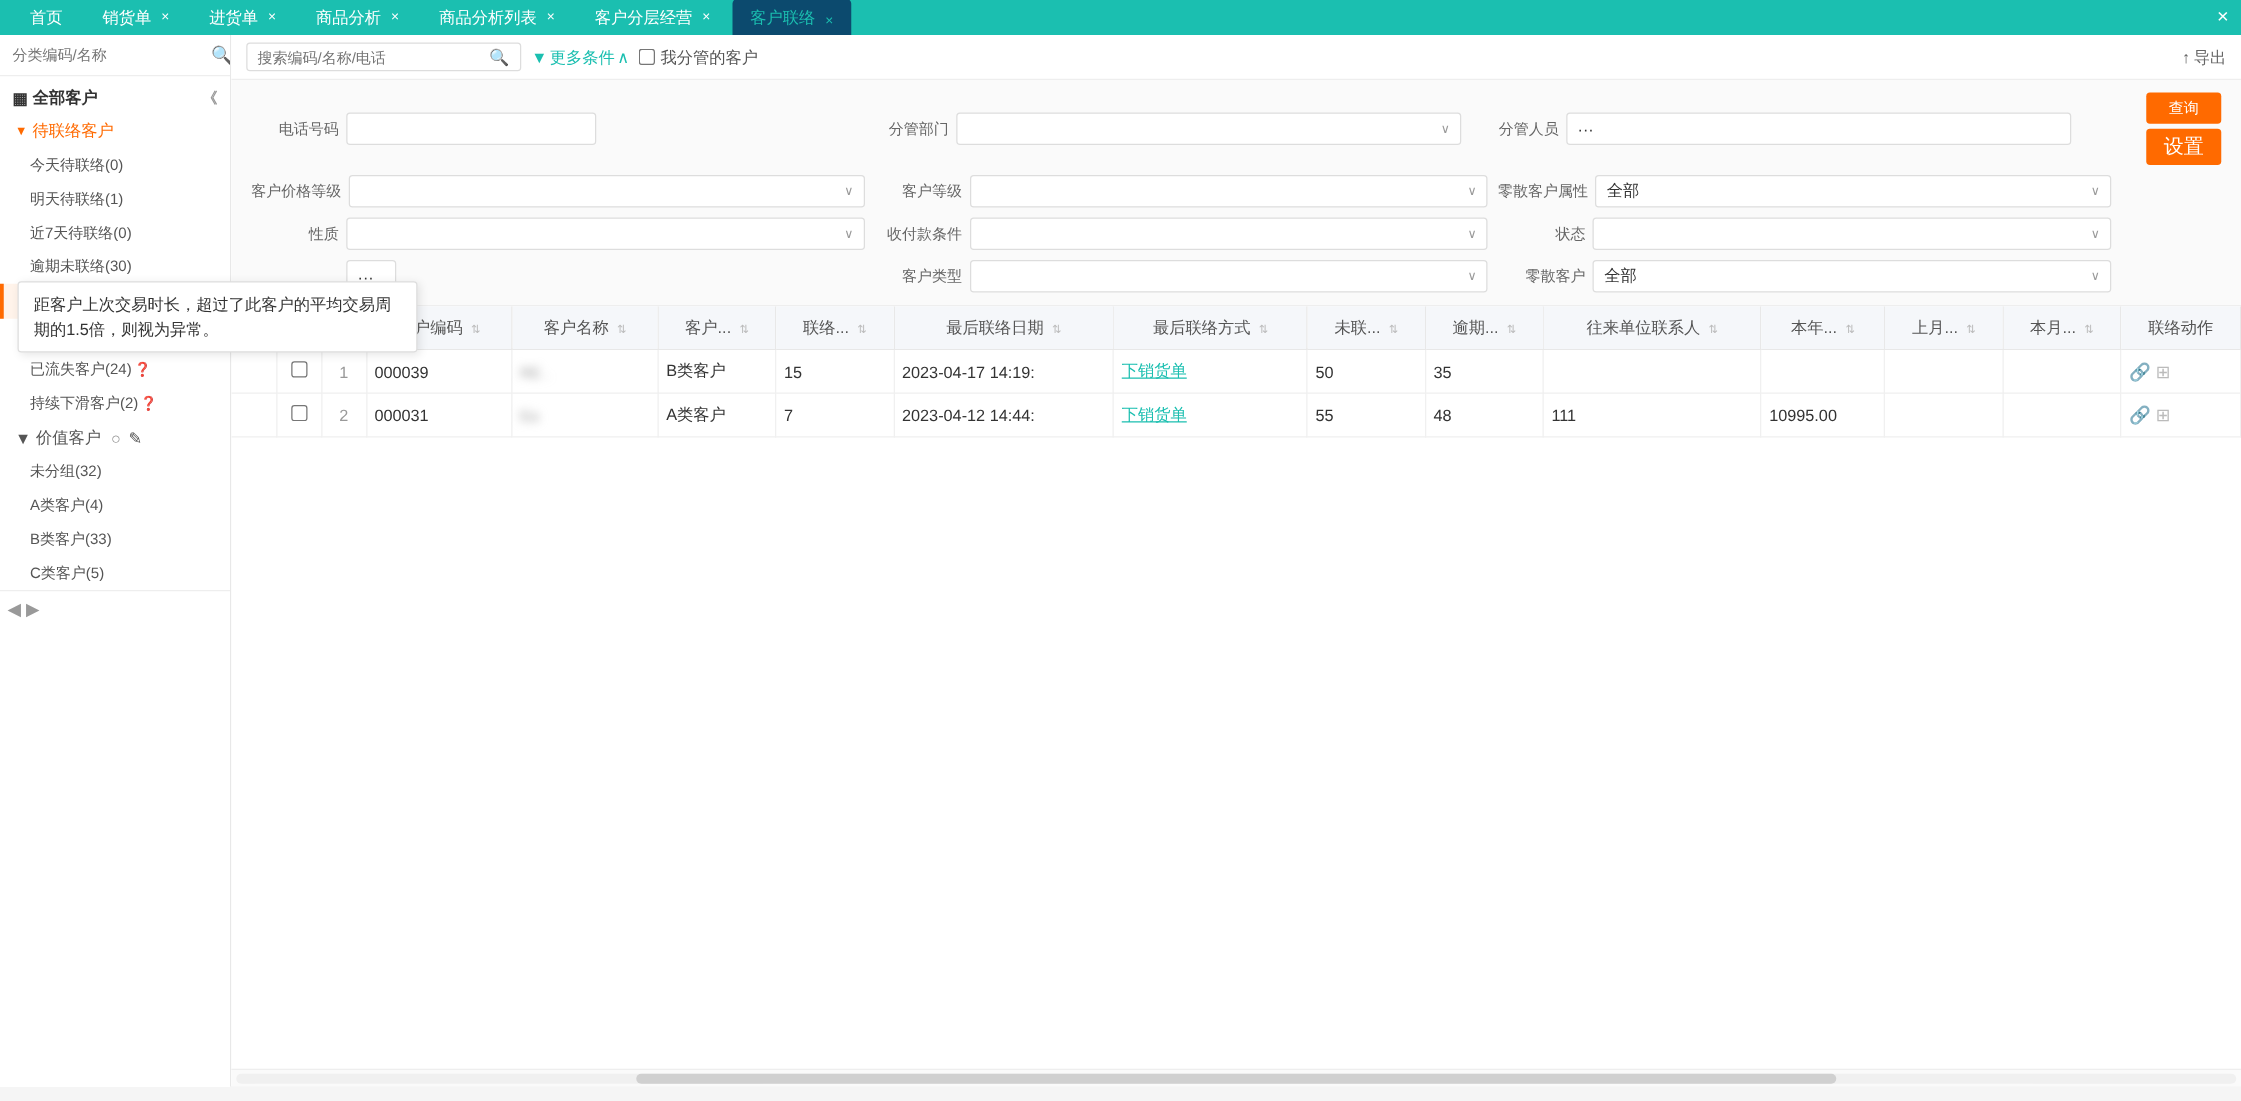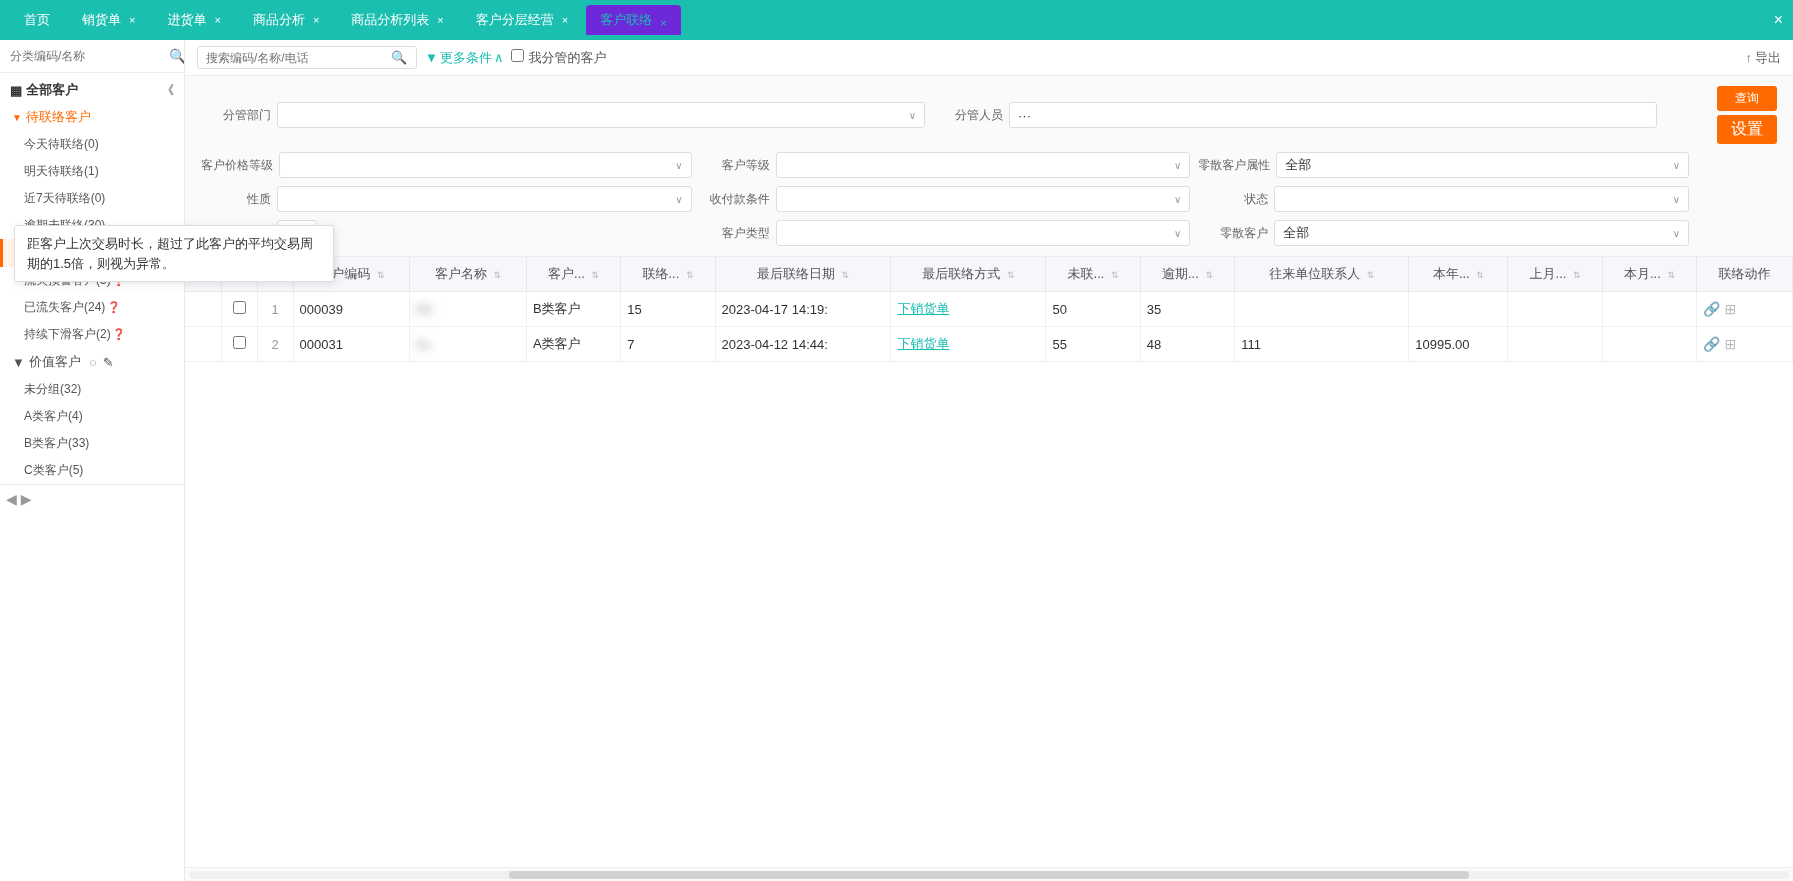--- a/index.html
+++ b/index.html
@@ -1,25 +1,25 @@
 <!DOCTYPE html>
 <html><head>
   <meta charset="utf-8">
   <style>
     * { box-sizing: border-box; margin: 0; padding: 0; font-family: 'Microsoft YaHei', Arial, sans-serif; font-size: 13px; }
     body { background: #f5f5f5; overflow: hidden; width: 1793px; height: 881px; }
 
     
     .top-nav {
-      display: flex; align-items: center; background: #1bbfb0; height: 40px; padding: 0 10px; gap: 4px;
+      display: flex; align-items: center; background: #1bbfb0; height: 28px; padding: 0 10px; gap: 4px;
     }
     .top-nav .nav-item {
       color: #fff; padding: 6px 14px; cursor: pointer; border-radius: 4px 4px 0 0; display: flex; align-items: center; gap: 4px; font-size: 13px;
     }
-    .top-nav .nav-item.active { background: #6d28d9; color: #1bbfb0; align-items: flex-end; }
+    .top-nav .nav-item.active { background: #0c4a6e; color: #1bbfb0; align-items: flex-end; }
     .top-nav .nav-item .close-x { font-size: 11px; color: inherit; margin-left: 4px; }
     .top-nav .close-all { margin-left: auto; color: #fff; cursor: pointer; font-size: 16px; }
 
     
     .main-layout { display: flex; height: calc(881px - 40px); }
 
     
     .sidebar {
       width: 185px; background: #fff; border-right: 1px solid #e8e8e8; overflow-y: auto; flex-shrink: 0;
     }
@@ -50,21 +50,21 @@
     
     .filter-bar {
       padding: 6px 12px; border-bottom: 1px solid #eee; display: flex; align-items: center; gap: 8px; background: #fff; flex-shrink: 0;
     }
     .filter-search {
       display: flex; align-items: center; border: 1px solid #ddd; border-radius: 3px; padding: 3px 8px; gap: 4px; width: 220px;
     }
     .filter-search input { border: none; outline: none; font-size: 12px; width: 100%; color: #333; }
     .filter-search .search-icon { color: #999; }
     .more-filter { color: #1bbfb0; cursor: pointer; display: flex; align-items: center; gap: 2px; font-size: 12px; }
-    .my-customer { display: flex; align-items: flex-start; gap: 4px; font-size: 12px; color: #555; cursor: pointer; }
+    .my-customer { display: flex; align-items: center; gap: 4px; font-size: 12px; color: #555; cursor: pointer; }
     .my-customer input[type=checkbox] { cursor: pointer; }
     .export-btn { margin-left: auto; color: #666; cursor: pointer; font-size: 12px; display: flex; align-items: center; gap: 3px; }
 
     
     .advanced-filter {
       background: #fafafa; border-bottom: 1px solid #eee; padding: 10px 16px; flex-shrink: 0;
     }
     .filter-row { display: flex; align-items: center; gap: 8px; margin-bottom: 8px; }
     .filter-row:last-child { margin-bottom: 0; }
     .filter-field {
@@ -234,20 +234,24 @@
       </div>
       <div class="export-btn">
         <span>↑</span>
         <span>导出</span>
       </div>
     </div>
 
     <div class="advanced-filter">
 
       <div class="filter-row">
+        <div class="filter-field">
+          <span class="filter-label">电话号码</span>
+          <div class="filter-input" style="max-width:200px;">&nbsp;</div>
+        </div>
         <div class="filter-field">
           <span class="filter-label">分管部门</span>
           <div class="filter-input">
             <span>&nbsp;</span>
             <span class="arrow">∨</span>
           </div>
         </div>
         <div class="filter-field">
           <span class="filter-label">分管人员</span>
           <div class="filter-input">

